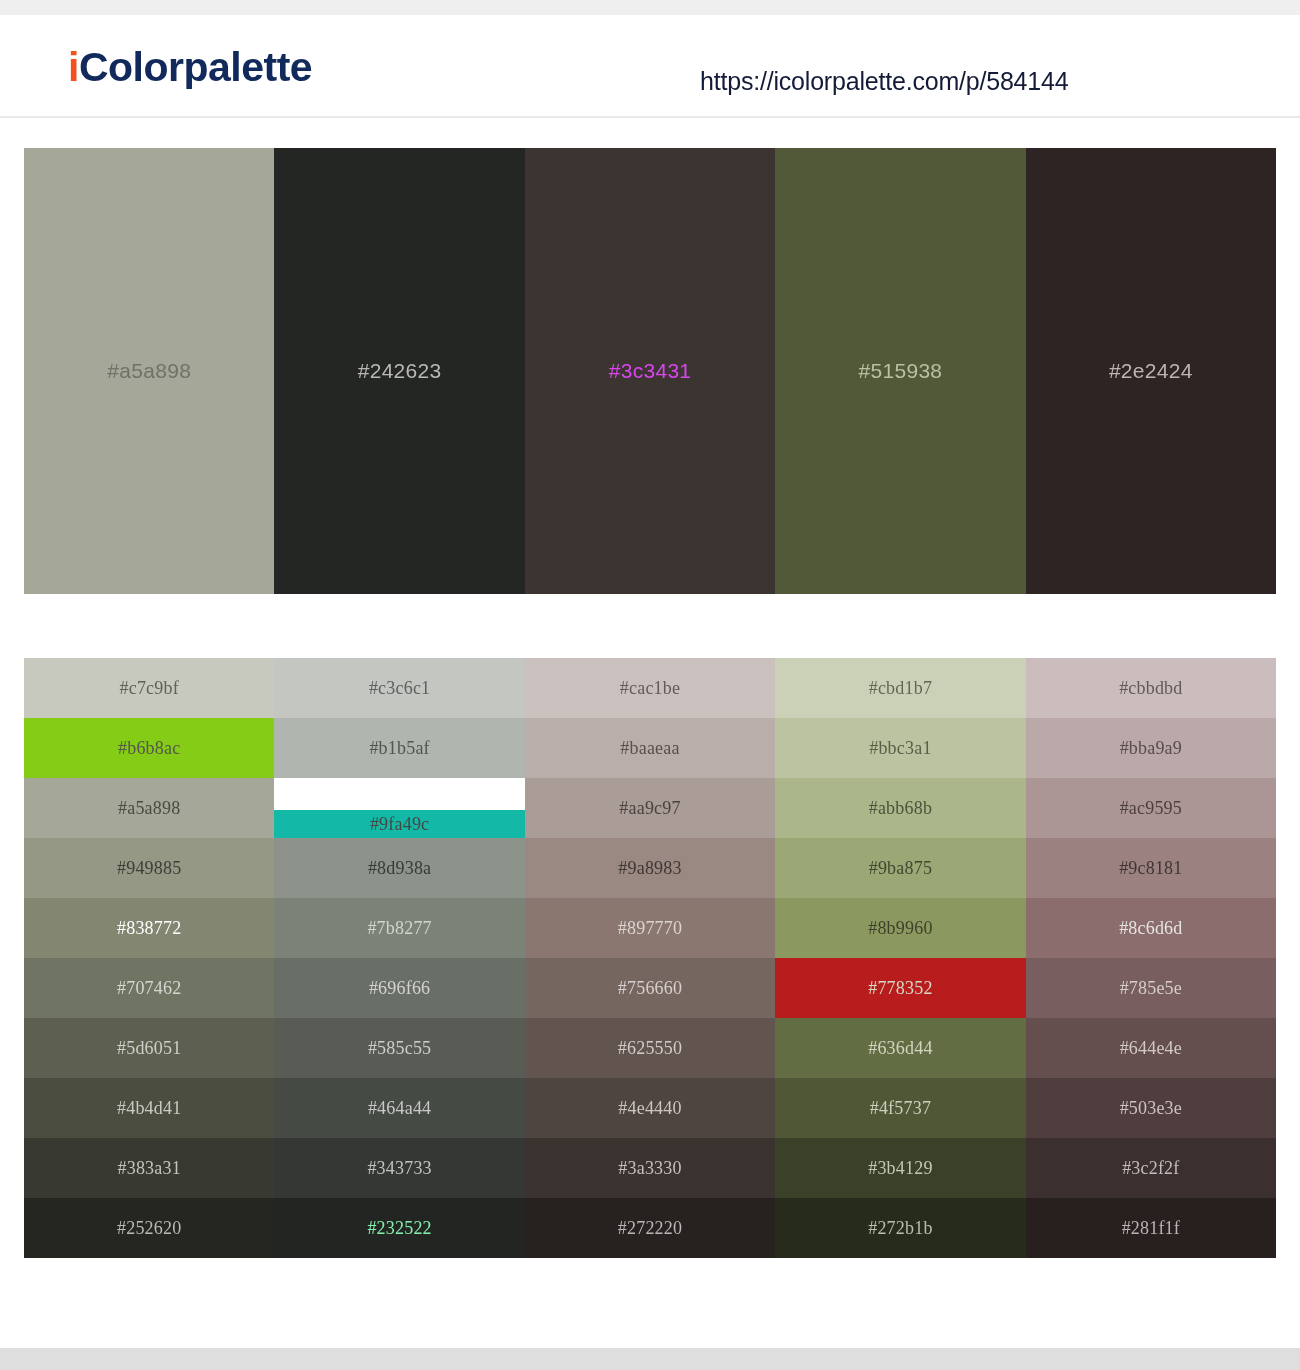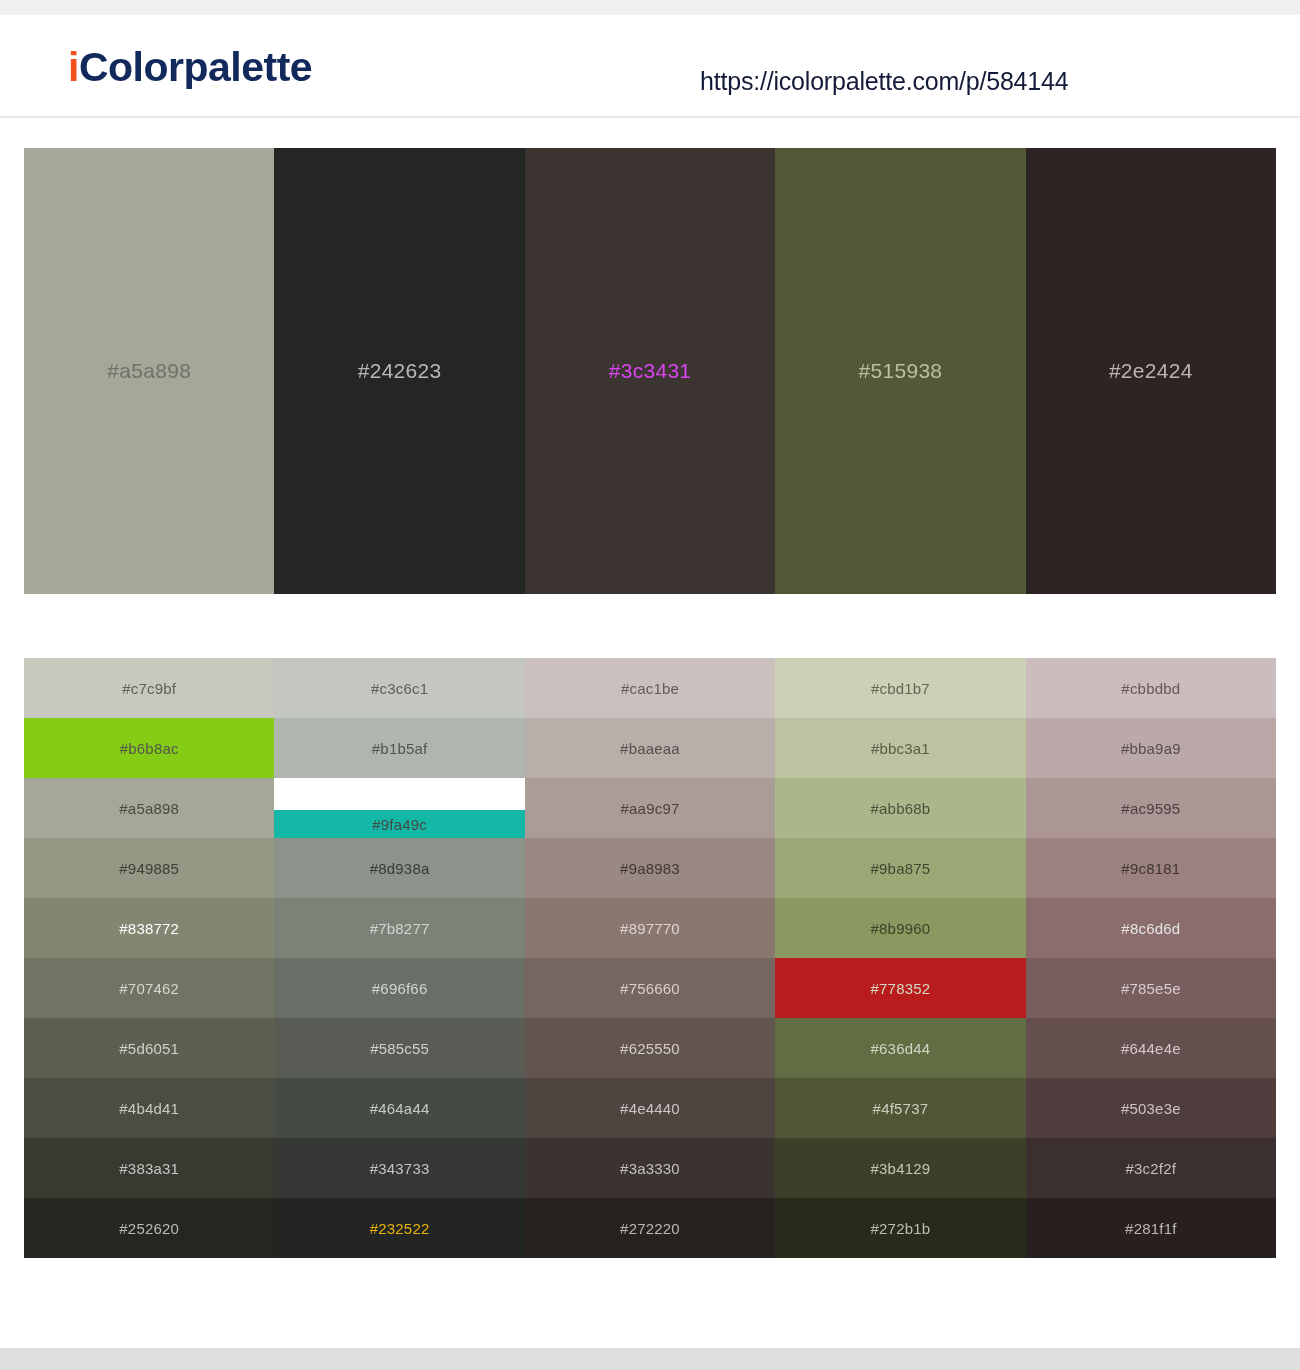--- a/index.html
+++ b/index.html
@@ -99,23 +99,24 @@
     flex: 1 1 0;
     display: flex;
   }
   .shade-cell {
     flex: 1 1 0;
     display: flex;
     align-items: center;
     justify-content: center;
   }
   .shade-label {
-    font-size: 15px;
+    font-size: 18px;
     letter-spacing: 0.2px;
     user-select: none;
+    font-family: Liberation Serif, serif;
   }
 
   
   .bottom-band {
     position: absolute;
     left: 0;
     bottom: 0;
     width: 1300px;
     height: 22px;
     background: #dedede;
@@ -303,21 +304,21 @@
       </div>
       <div class="shade-cell" style="background: rgb(60, 47, 47);">
         <span class="shade-label" style="color: rgb(197, 189, 189);">#3c2f2f</span>
       </div>
     </div>
     <div class="shade-row">
       <div class="shade-cell" style="background: rgb(37, 38, 32);">
         <span class="shade-label" style="color: rgb(186, 186, 182);">#252620</span>
       </div>
       <div class="shade-cell" style="background: rgb(35, 37, 34);">
-        <span class="shade-label" style="color: #eab308;">#232522</span>
+        <span class="shade-label" style="color: #86efac;">#232522</span>
       </div>
       <div class="shade-cell" style="background: rgb(39, 34, 32);">
         <span class="shade-label" style="color: rgb(187, 183, 182);">#272220</span>
       </div>
       <div class="shade-cell" style="background: rgb(39, 43, 27);">
         <span class="shade-label" style="color: rgb(187, 190, 173);">#272b1b</span>
       </div>
       <div class="shade-cell" style="background: rgb(40, 31, 31);">
         <span class="shade-label" style="color: rgb(188, 181, 181);">#281f1f</span>
       </div>

